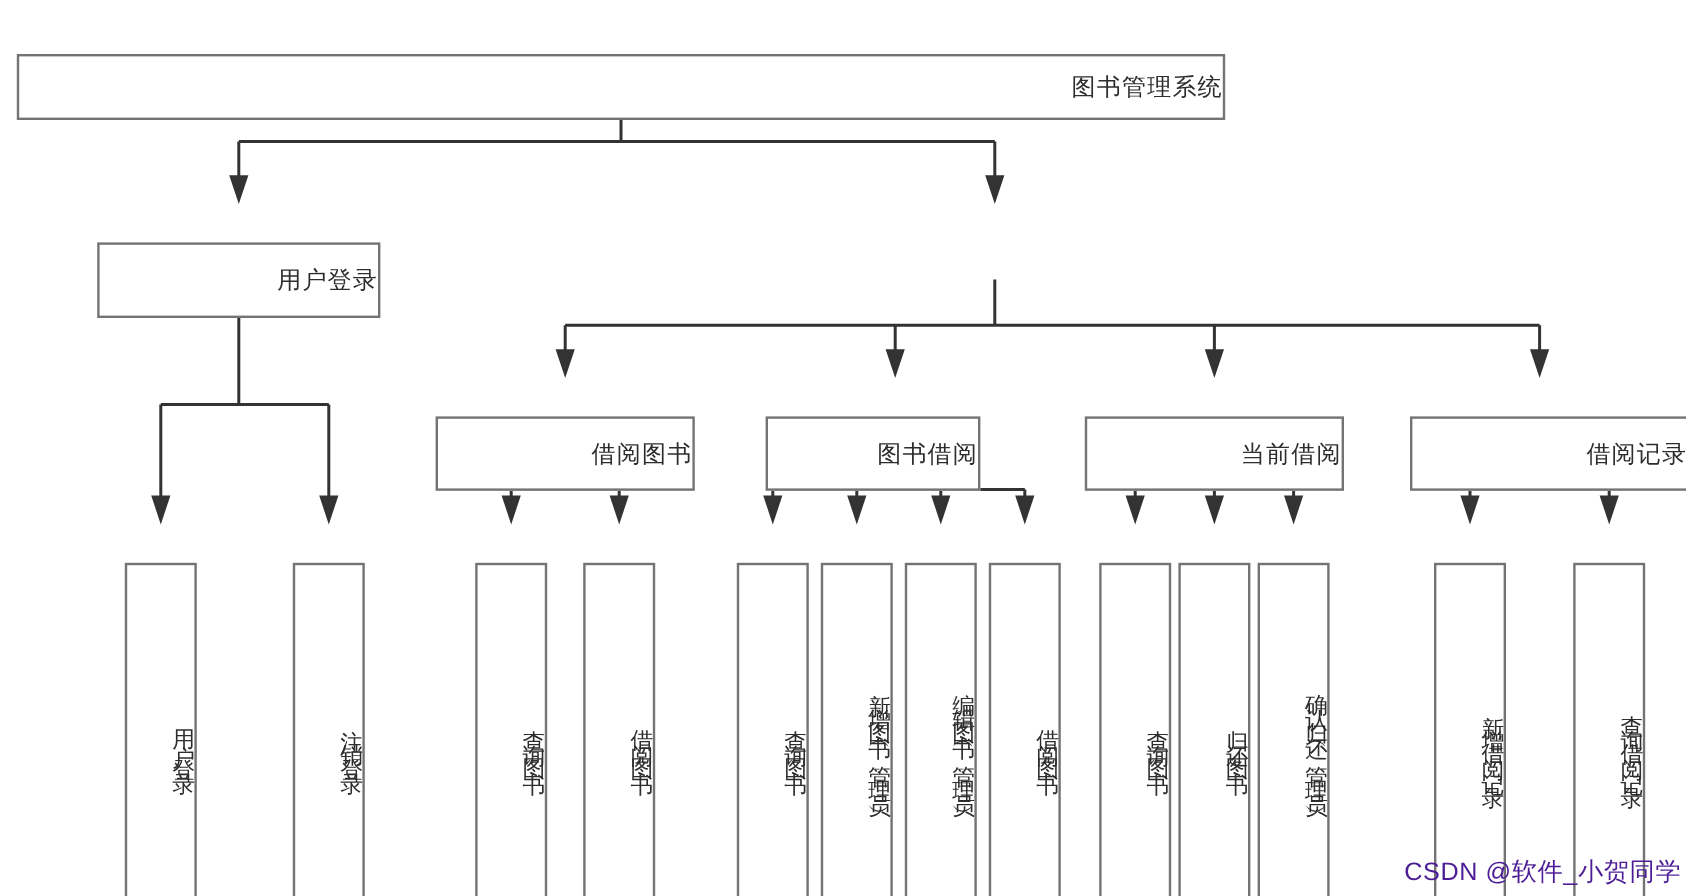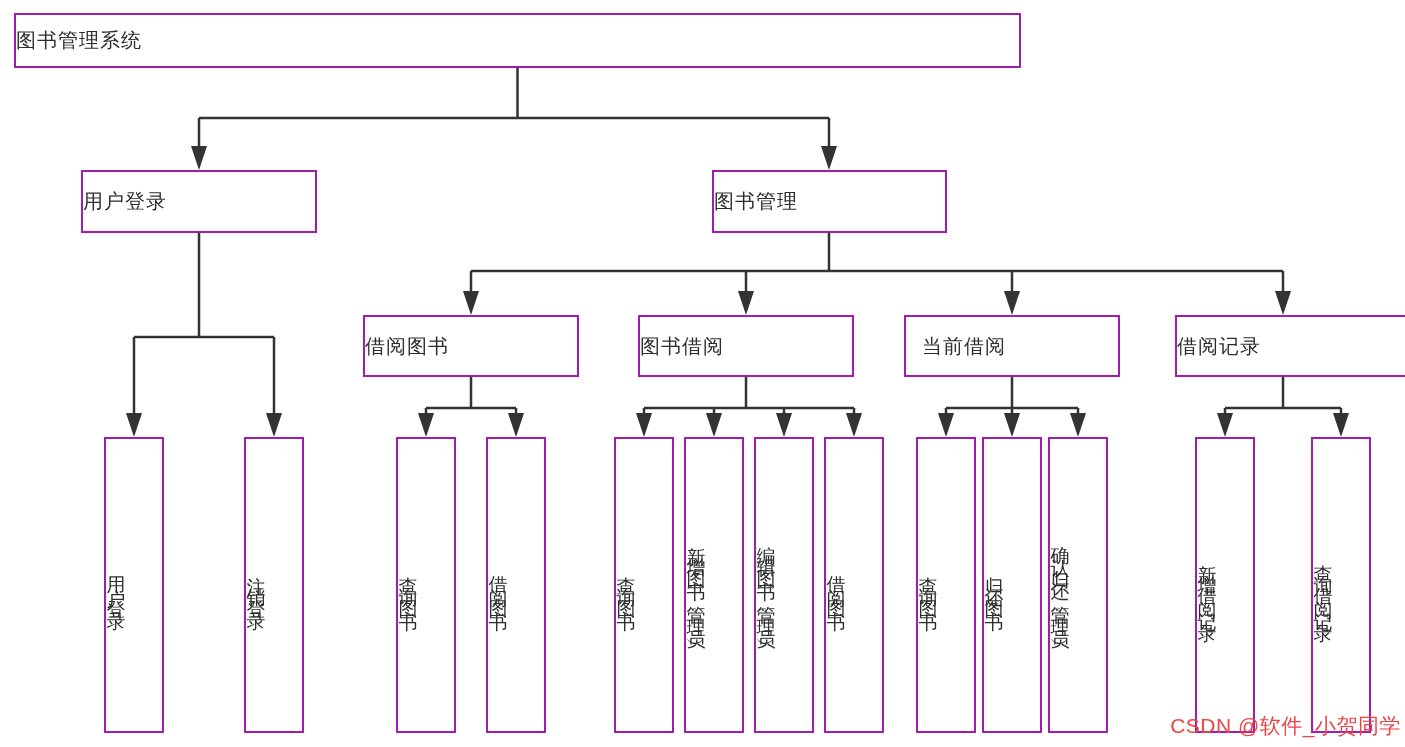--- a/index.html
+++ b/index.html
@@ -3,31 +3,31 @@
 <meta charset="utf-8">
 <style>
   html,body{margin:0;padding:0;background:#ffffff;}
   .canvas{
     position:relative;width:1405px;height:747px;background:#ffffff;
     font-family:"Liberation Sans",sans-serif;color:#2d2d2d;overflow:hidden;
   }
   .wires{position:absolute;left:0;top:0;}
   .node{
     position:absolute;box-sizing:border-box;background:#ffffff;
-    border:2px solid #a21caf;display:flex;align-items:center;justify-content:flex-start;
-    font-size:20px;letter-spacing:1px;white-space:nowrap;
+    border:2px solid #737373;display:flex;align-items:center;justify-content:flex-end;
+    font-size:20px;letter-spacing:1px;white-space:nowrap;margin-top:32px;
   }
   .leaf{top:437px;width:60px;height:296px;}
   .vtext{
     writing-mode:vertical-rl;text-orientation:mixed;
     font-size:19px;letter-spacing:12px;line-height:1.05;
   }
   .watermark{
     position:absolute;right:4px;bottom:7px;font-size:21px;
-    color:#ef4444;letter-spacing:0.5px;white-space:nowrap;
+    color:#4c1d95;letter-spacing:0.5px;white-space:nowrap;
   }
 </style>
 </head>
 <body>
 
 <div class="canvas">
 
   <svg class="wires" width="1405" height="747" viewBox="0 0 1405 747">
     <g stroke="#333333" stroke-width="2.5" fill="none">
       <path d="M517.5 68 V118 M199 118 H829 M199 118 V147 M829 118 V147"></path>
@@ -50,28 +50,25 @@
              M1217 413 L1233 413 L1225 437 Z  M1333 413 L1349 413 L1341 437 Z"></path>
   </svg>
 
   <div class="node" style="left:14px;top:13px;width:1007px;height:55px;">
     <span>图书管理系统</span>
   </div>
 
   <div class="node" style="left:81px;top:170px;width:236px;height:63px;">
     <span>用户登录</span>
   </div>
-  <div class="node" style="left:712px;top:170px;width:235px;height:63px;">
-    <span>图书管理</span>
-  </div>
 
   <div class="node" style="left:363px;top:315px;width:216px;height:62px;">
     <span>借阅图书</span>
   </div>
-  <div class="node" style="left:638px;top:315px;width:216px;height:62px;">
+  <div class="node" style="left:638px;top:315px;width:179px;height:62px;">
     <span>图书借阅</span>
   </div>
   <div class="node" style="left:904px;top:315px;width:216px;height:62px;padding-left:16px;">
     <span>当前借阅</span>
   </div>
   <div class="node" style="left:1175px;top:315px;width:233px;height:62px;">
     <span>借阅记录</span>
   </div>
 
   <div class="node leaf" style="left:104px;">

